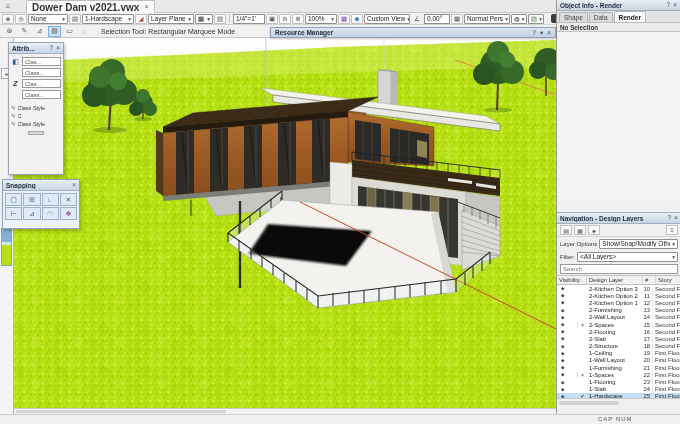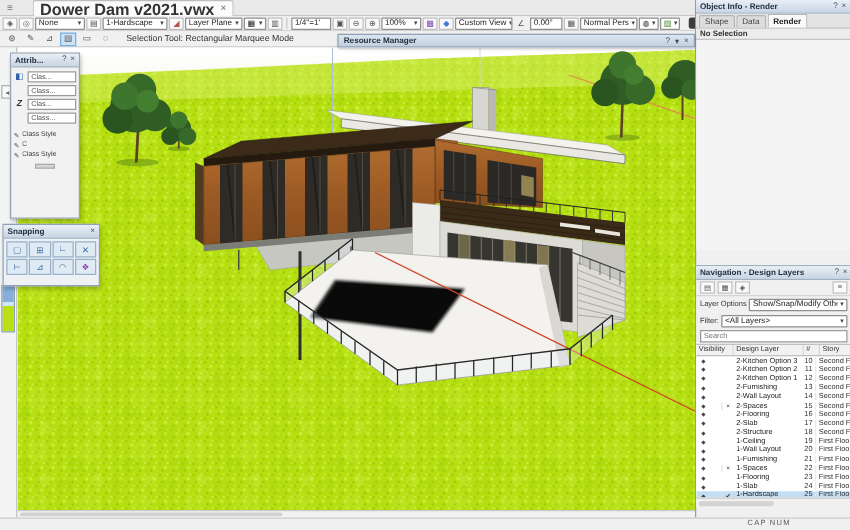--- a/index.html
+++ b/index.html
@@ -6,21 +6,21 @@
   .app{position:relative;width:680px;height:424px;background:#f0f0f0;overflow:hidden;
        font-family:"Liberation Sans",sans-serif;font-size:9px;color:#222;}
   .app *{box-sizing:border-box;}
 
   
   .tabbar{position:absolute;left:0;top:0;width:556px;height:13px;background:#e9e9e9;border-bottom:1px solid #c6c6c6;}
   .tab-list-icon{position:absolute;left:3px;top:2px;width:10px;height:9px;color:#777;font-size:8px;line-height:9px;text-align:center;}
   .doc-tab{position:absolute;left:26px;top:0;height:13px;min-width:108px;background:#fbfbfb;
            border:1px solid #bdbdbd;border-bottom:none;border-radius:2px 2px 0 0;
            display:flex;align-items:center;gap:5px;padding:0 5px;}
-  .doc-tab .t{font-size:13px;font-weight:bold;color:#333;white-space:nowrap;}
+  .doc-tab .t{font-size:10px;font-weight:bold;color:#333;white-space:nowrap;}
   .doc-tab .x{font-size:8px;color:#666;line-height:8px;}
 
   
   .viewbar{position:absolute;left:0;top:13px;width:556px;height:12px;background:#f0f0f0;border-bottom:1px solid #d2d2d2;
            display:flex;align-items:center;gap:1px;padding:0 2px;overflow:hidden;}
   .ibtn{display:inline-flex;align-items:center;justify-content:center;width:12px;height:10px;
         border:1px solid #c0c0c0;background:#fafafa;border-radius:1px;font-size:6.5px;color:#555;flex:0 0 auto;}
   .ibtn.noborder{border-color:transparent;background:transparent;}
   .sel{display:inline-flex;align-items:center;justify-content:space-between;height:10px;
        border:1px solid #8f8f8f;background:#fff;border-radius:1px;padding:0 2px;font-size:6.5px;

